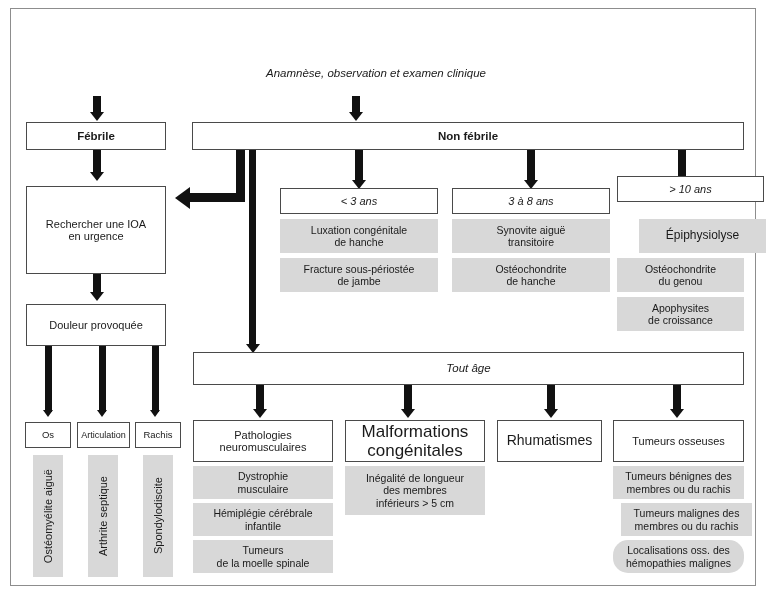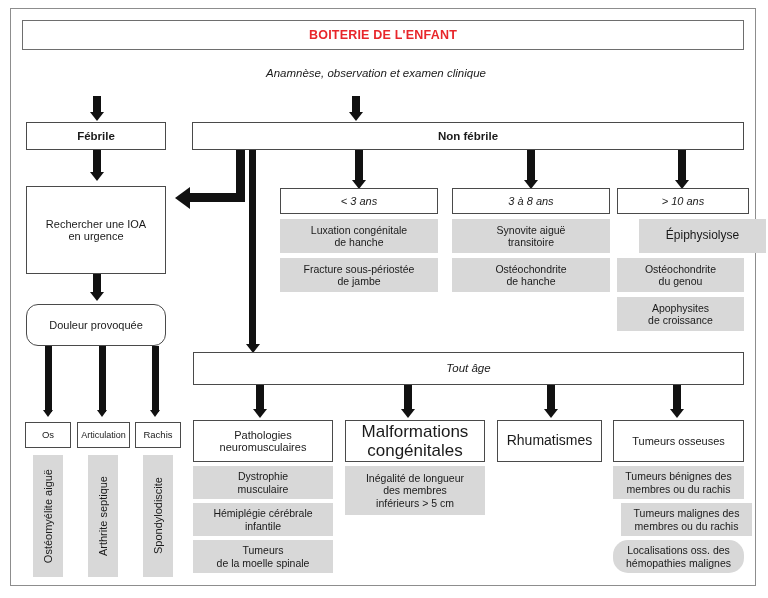--- a/index.html
+++ b/index.html
@@ -110,23 +110,20 @@
     white-space: nowrap;
   }
 </style>
 </head>
 <body>
 
 <div id="stage">
 
   <div class="outer-frame"></div>
 
-  <div class="box" id="title-box">
-    <span id="title-text">BOITERIE DE L'ENFANT</span>
-  </div>
 
   <div class="plain ital" style="left:196px; top:62px; width:360px; height:22px; font-size:11.5px;">Anamnèse, observation et examen clinique</div>
 
   <div>
     <div class="arrow-shaft" style="left:93px; top:96px; width:8px; height:18px;"></div>
     <div class="arrow-head-down" style="left:90px; top:112px;"></div>
   </div>
 
   <div>
     <div class="arrow-shaft" style="left:352px; top:96px; width:8px; height:18px;"></div>
@@ -156,21 +153,21 @@
   <div class="box" style="left:26px; top:186px; width:140px; height:88px; font-size:11px; flex-direction:column;">
     <span>Rechercher une IOA</span>
     <span>en urgence</span>
   </div>
 
   <div>
     <div class="arrow-shaft" style="left:93px; top:274px; width:8px; height:20px;"></div>
     <div class="arrow-head-down" style="left:90px; top:292px;"></div>
   </div>
 
-  <div class="box" style="left:26px; top:304px; width:140px; height:42px; font-size:11px;border-radius:12px;">Douleur provoquée</div>
+  <div class="box" style="left:26px; top:304px; width:140px; height:42px; font-size:11px;">Douleur provoquée</div>
 
   <div>
     <div class="arrow-shaft" style="left:45px; top:346px; width:7px; height:66px;"></div>
     <div class="arrow-head-down sm" style="left:43px; top:410px;"></div>
   </div>
   <div>
     <div class="arrow-shaft" style="left:99px; top:346px; width:7px; height:66px;"></div>
     <div class="arrow-head-down sm" style="left:97px; top:410px;"></div>
   </div>
   <div>
@@ -210,21 +207,21 @@
 de hanche</div>
   <div class="gbox" style="left:280px; top:258px; width:158px; height:34px; font-size:10.5px; white-space:pre-line;">Fracture sous-périostée
 de jambe</div>
 
   <div class="box ital" style="left:452px; top:188px; width:158px; height:26px; font-size:11px;">3 à 8 ans</div>
   <div class="gbox" style="left:452px; top:219px; width:158px; height:34px; font-size:10.5px; white-space:pre-line;">Synovite aiguë
 transitoire</div>
   <div class="gbox" style="left:452px; top:258px; width:158px; height:34px; font-size:10.5px; white-space:pre-line;">Ostéochondrite
 de hanche</div>
 
-  <div class="box ital" style="left:617px; top:188px; width:132px; height:26px; font-size:11px;">&gt; 10 ans</div>
+  <div class="box ital" style="left:617px; top:176px; width:147px; height:26px; font-size:11px;">&gt; 10 ans</div>
   <div class="gbox" style="left:617px; top:219px; width:127px; height:34px; font-size:12px; white-space:pre-line;margin-left:22px;">Épiphysiolyse</div>
   <div class="gbox" style="left:617px; top:258px; width:127px; height:34px; font-size:10.5px; white-space:pre-line;">Ostéochondrite
 du genou</div>
   <div class="gbox" style="left:617px; top:297px; width:127px; height:34px; font-size:10.5px; white-space:pre-line;">Apophysites
 de croissance</div>
 
   <div class="box ital" style="left:193px; top:352px; width:551px; height:33px; font-size:11.5px;">Tout âge</div>
 
   <div>
     <div class="arrow-shaft" style="left:256px; top:385px; width:8px; height:26px;"></div>

